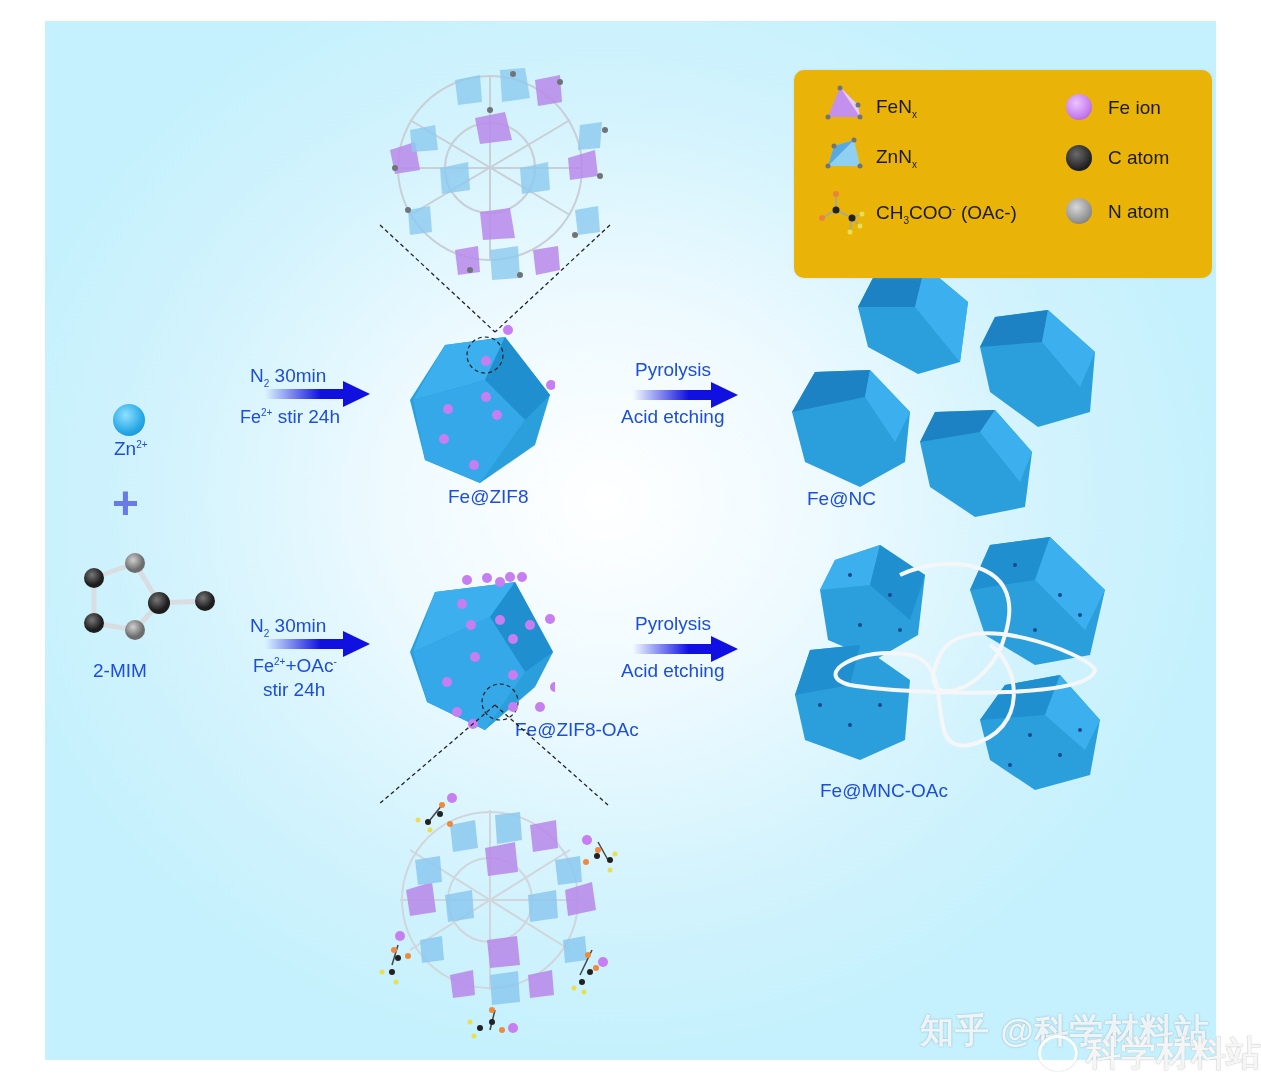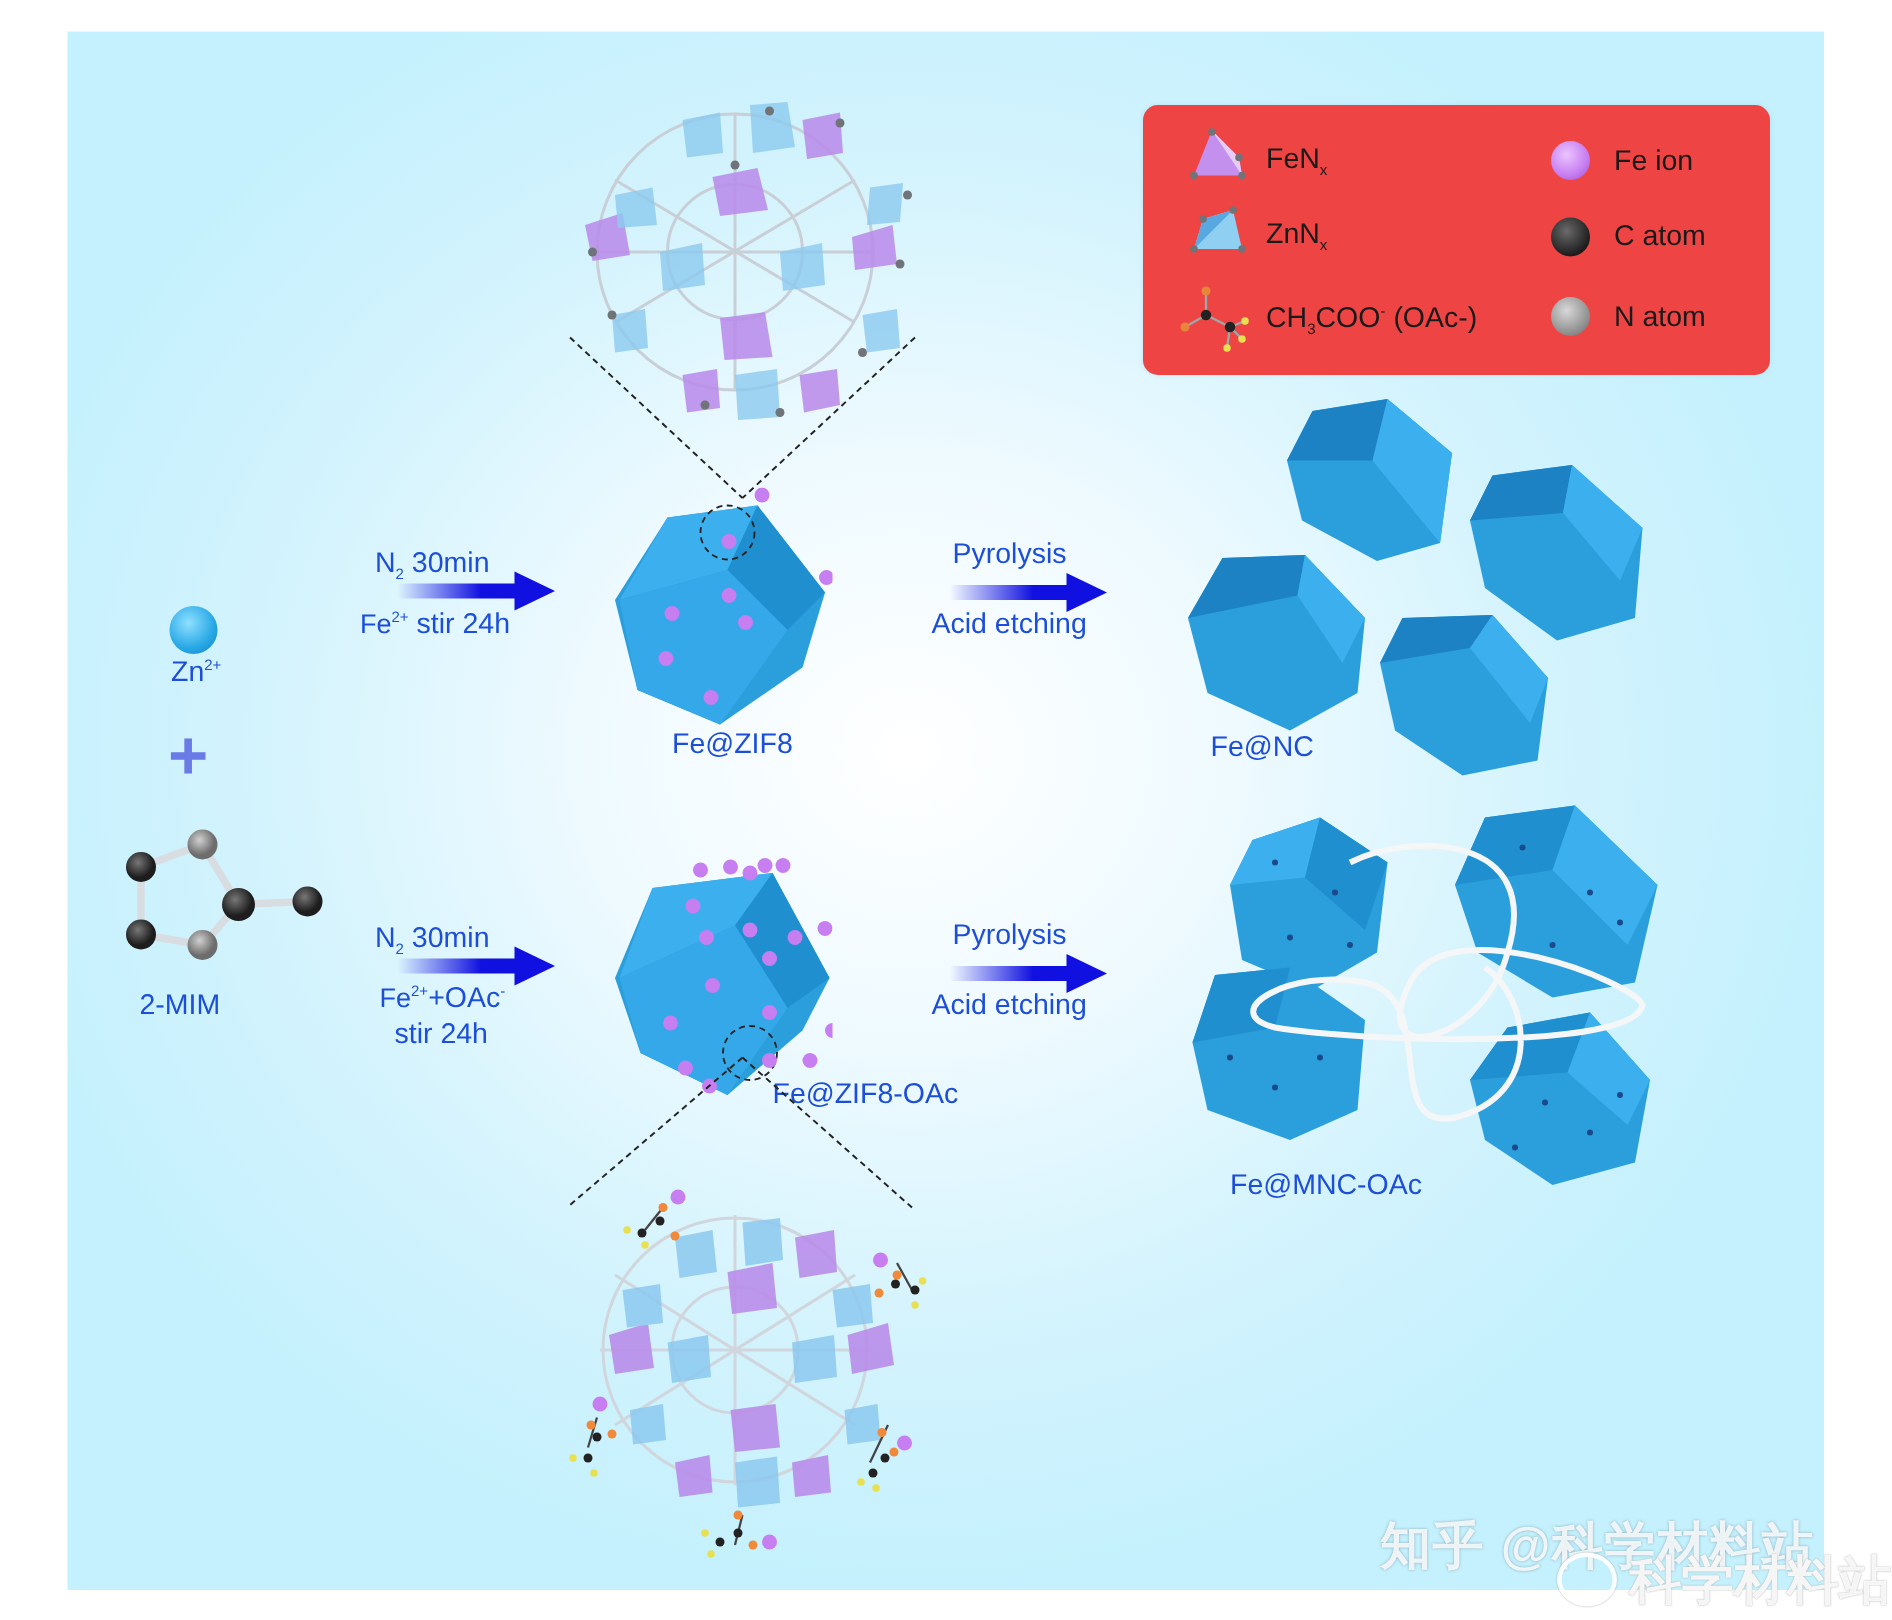--- a/index.html
+++ b/index.html
@@ -3,21 +3,21 @@
 <meta charset="utf-8">
 <style>
   html,body{margin:0;padding:0;}
   body{width:1261px;height:1080px;background:#ffffff;position:relative;overflow:hidden;font-family:"Liberation Sans",sans-serif;color:#1a1a1a;}
   .panel{position:absolute;left:45px;top:21px;width:1171px;height:1039px;
     background:radial-gradient(ellipse 620px 560px at 560px 480px,#ffffff 0%,#eefaff 35%,#d3f3fd 70%,#c4f1fd 100%);}
   .abs{position:absolute;}
   .lbl{position:absolute;font-size:19px;color:#1d4ed8;white-space:nowrap;}
   .small{font-size:18px;}
   sup,sub{font-size:10px;}
-  .legend{position:absolute;left:762px;top:70px;width:418px;height:180px;background:#ef4444;border-radius:10px;box-shadow:0 0 3px rgba(150,200,220,0.4);}
+  .legend{position:absolute;left:794px;top:70px;width:418px;height:208px;background:#eab308;border-radius:10px;box-shadow:0 0 3px rgba(150,200,220,0.4);}
   .legend .txt{position:absolute;font-size:19px;color:#1a1a1a;white-space:nowrap;}
   .wm{position:absolute;font-size:34px;color:rgba(255,255,255,0.85);font-weight:bold;text-shadow:0 0 2px #8ab;letter-spacing:1px;white-space:nowrap;}
   .wm2{position:absolute;font-size:35px;color:rgba(255,255,255,0.9);text-shadow:0 0 1px #999;white-space:nowrap;font-weight:bold;}
 </style>
 </head>
 <body>
 
 <div class="panel"></div>
 
 <svg class="abs" style="left:370px;top:50px" width="240" height="240">

